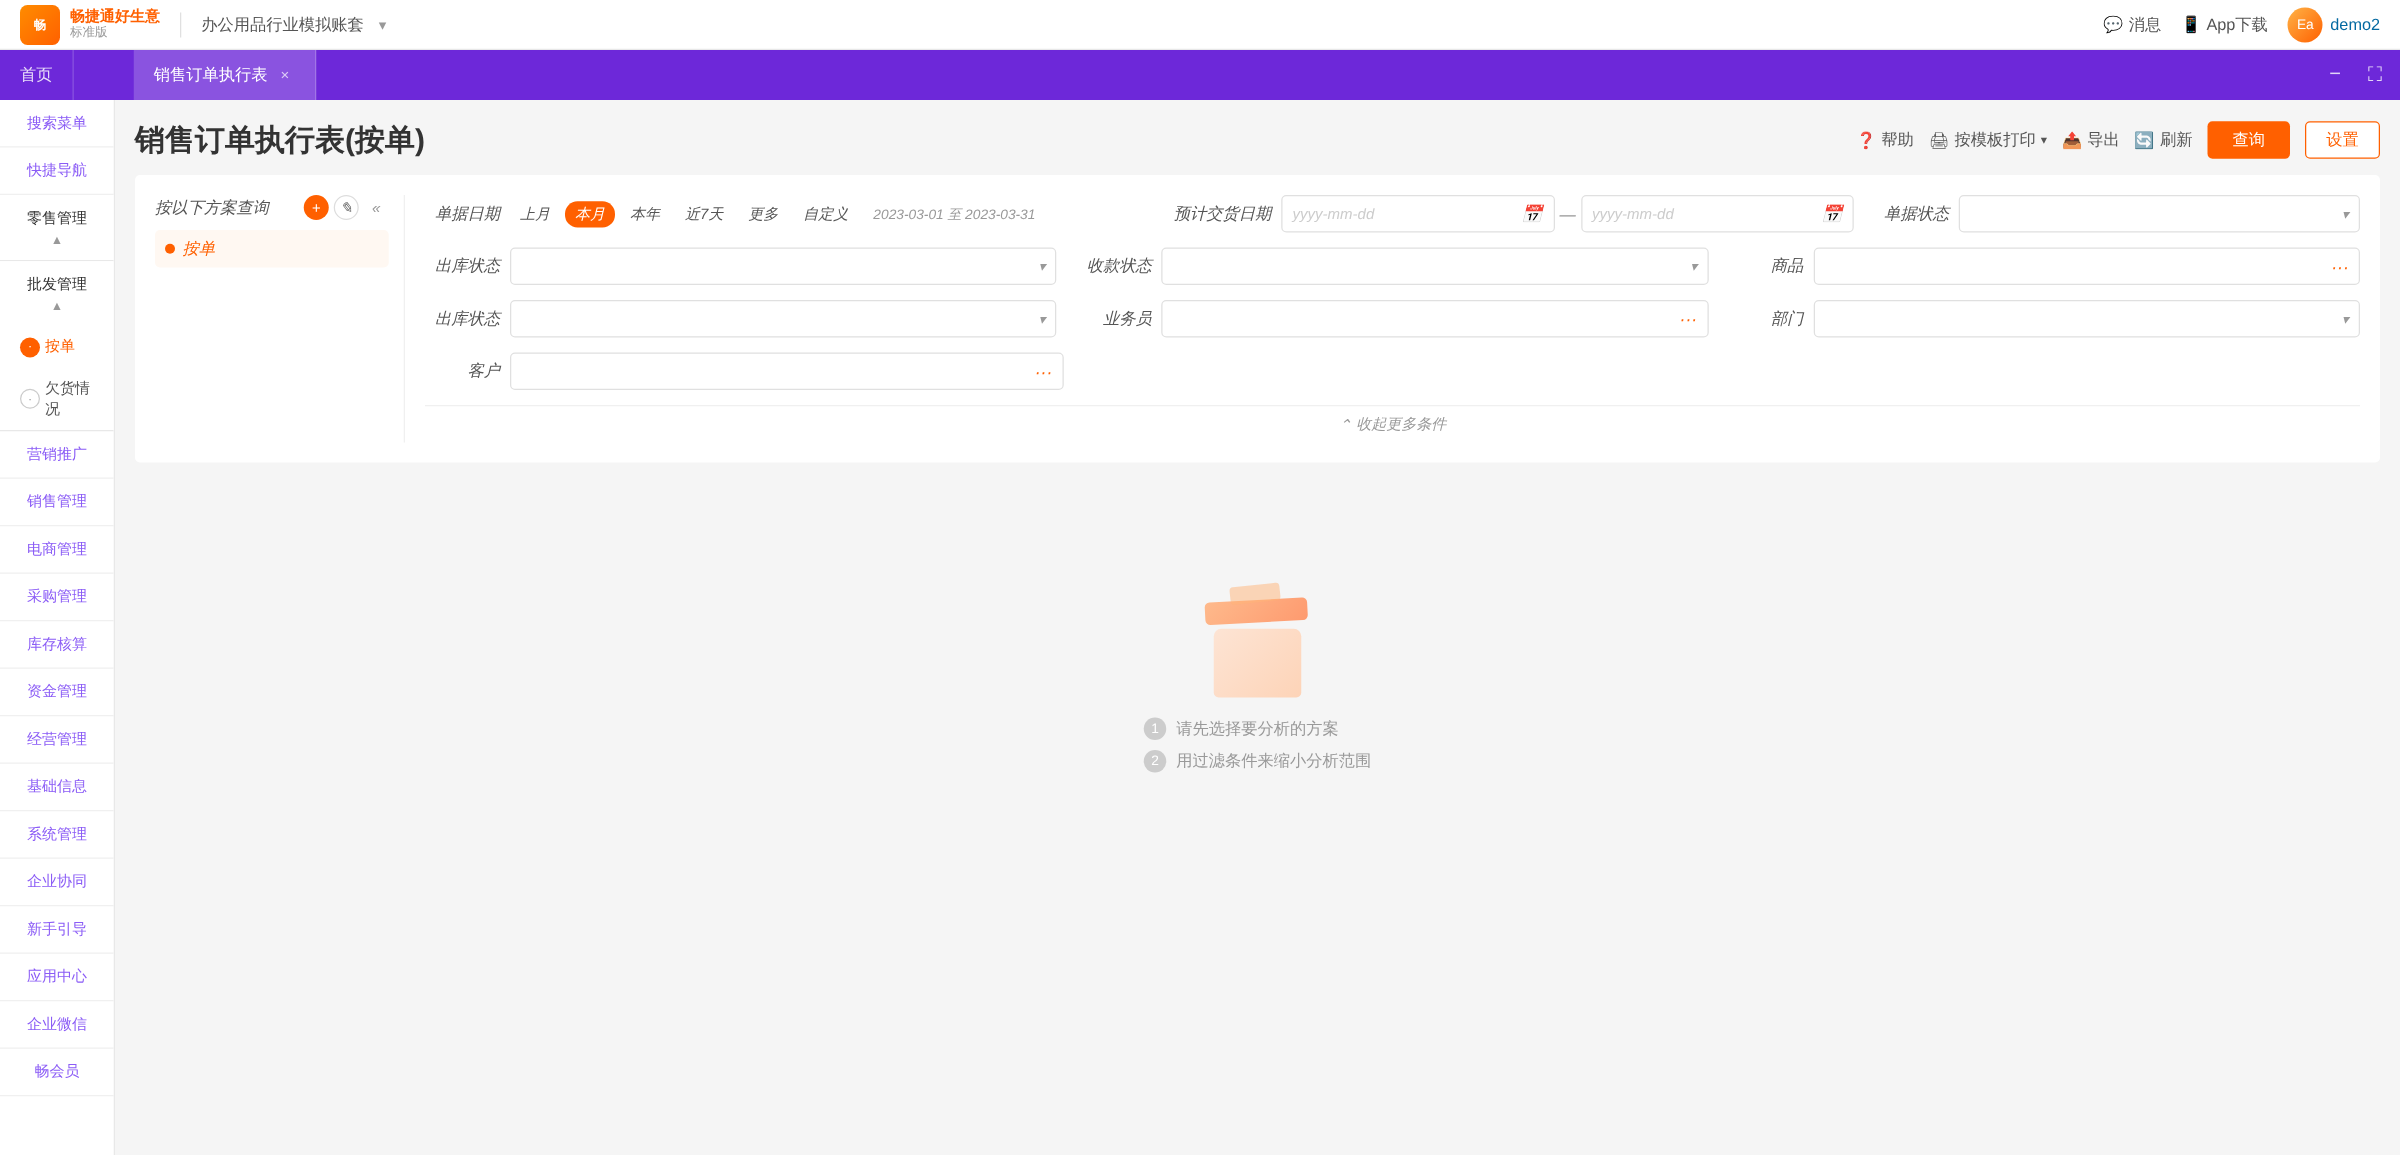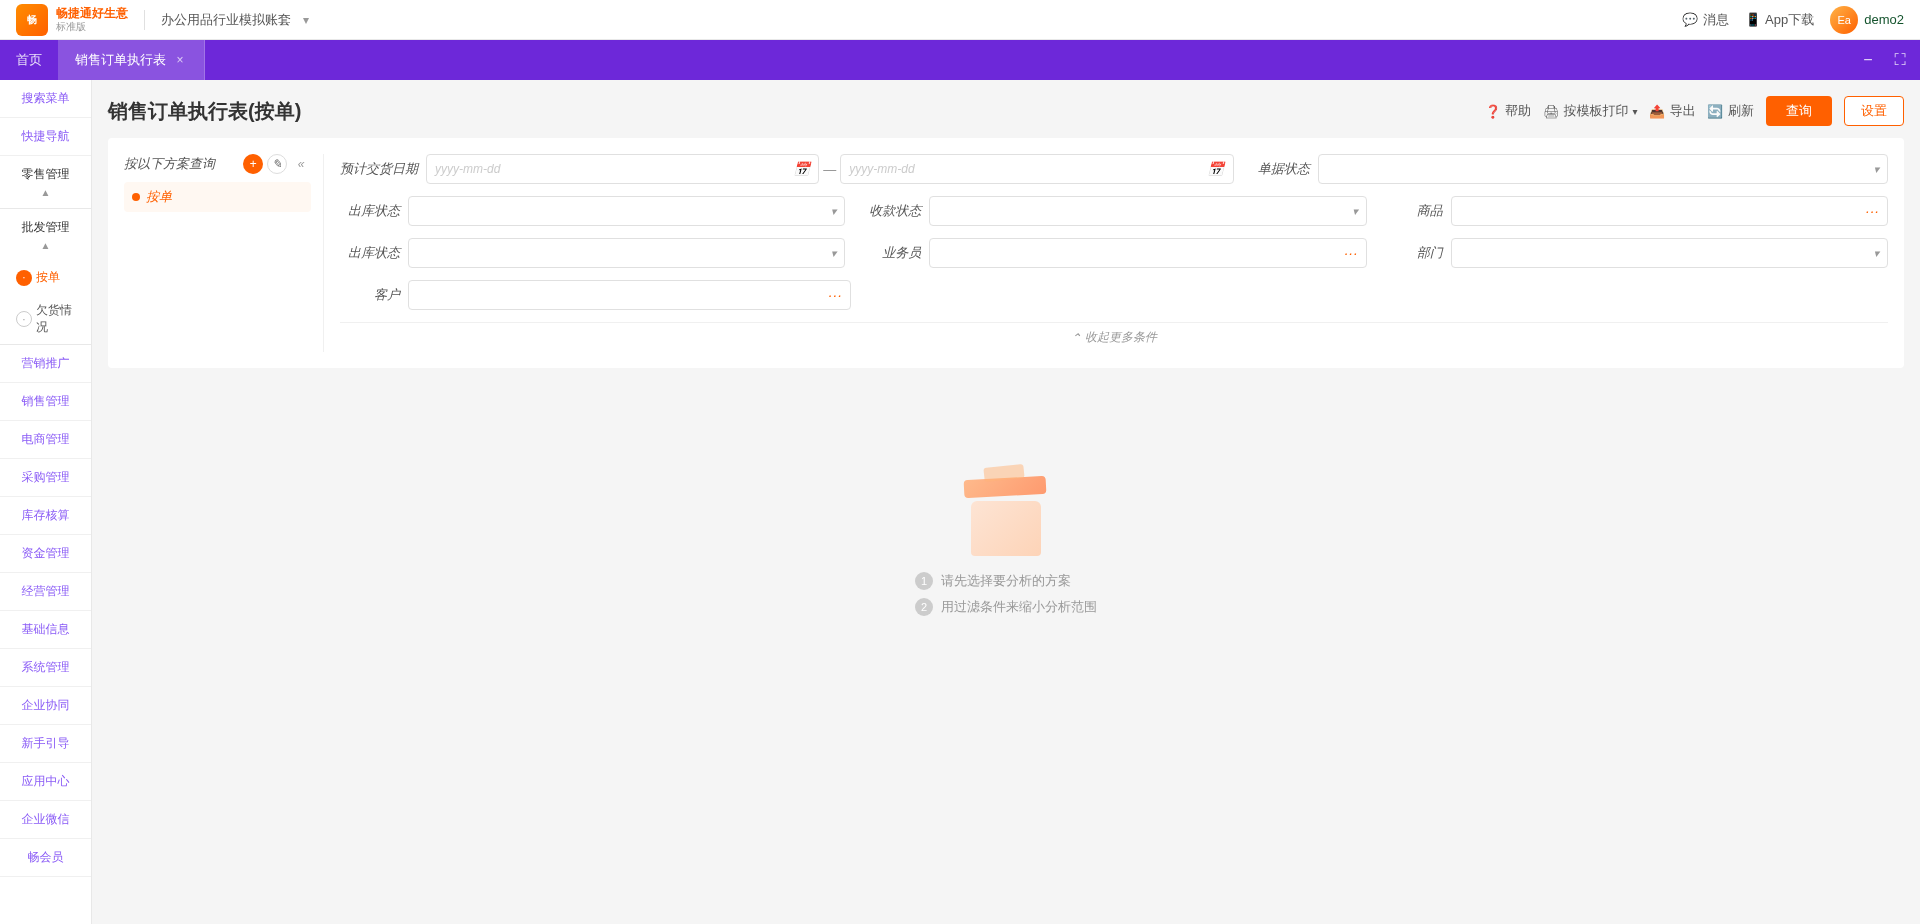--- a/index.html
+++ b/index.html
@@ -50,20 +50,21 @@
       font-size: 13px;
       color: rgba(255,255,255,0.85);
       cursor: pointer;
       gap: 6px;
       border-right: 1px solid rgba(255,255,255,0.2);
     }
     .tab-item.active {
       background: rgba(255,255,255,0.2);
       color: #fff;
       font-weight: 500;
+      margin-left: 48px;
     }
     .tab-close {
       font-size: 12px;
       color: rgba(255,255,255,0.7);
       cursor: pointer;
       width: 16px; height: 16px;
       display: flex; align-items: center; justify-content: center;
       border-radius: 50%;
     }
     .tab-bar-right {
@@ -139,21 +140,21 @@
       padding: 16px;
     }
 
     
     .page-header {
       display: flex;
       align-items: center;
       justify-content: space-between;
       margin-bottom: 12px;
     }
-    .page-title { font-size: 20px; font-weight: 600; color: #333; }
+    .page-title { font-size: 24px; font-weight: 600; color: #333; }
     .page-actions { display: flex; align-items: center; gap: 12px; }
     .page-action-btn {
       display: flex; align-items: center; gap: 4px;
       font-size: 13px;
       color: #555;
       cursor: pointer;
     }
     .btn-primary {
       background: #ff6000;
       color: #fff;
@@ -411,21 +412,21 @@
       <span>消息</span>
     </div>
     <div class="top-bar-action">
       <span>📱</span>
       <span>App下载</span>
     </div>
     <div style="display:flex;align-items:center;gap:6px;">
       <div class="avatar">
         <span>Ea</span>
       </div>
-      <span style="font-size:13px;color:#14532d;">demo2</span>
+      <span style="font-size:13px;color:#0369a1;">demo2</span>
     </div>
   </div>
 </div>
 
 <div class="tab-bar">
   <div class="tab-item">
     <span>首页</span>
   </div>
   <div class="tab-item active">
     <span>销售订单执行表</span>
@@ -527,20 +528,32 @@
           <div class="scheme-list-item active">
             <div class="scheme-dot"></div>
             <span>按单</span>
           </div>
         </div>
 
         <div class="filter-right">
 
           <div class="filter-row">
 
+            <div class="filter-field" style="flex:1.5;">
+              <span class="filter-label">单据日期</span>
+              <div class="date-tabs">
+                <span class="date-tab">上月</span>
+                <span class="date-tab active">本月</span>
+                <span class="date-tab">本年</span>
+                <span class="date-tab">近7天</span>
+                <span class="date-tab">更多</span>
+                <span class="date-tab">自定义</span>
+              </div>
+              <div style="font-size:11px;color:#999;white-space:nowrap;margin-left:4px;">2023-03-01 至 2023-03-31</div>
+            </div>
 
             <div class="filter-field" style="flex:1.4;">
               <span class="filter-label filter-label-wide">预计交货日期</span>
               <div class="filter-date-group">
                 <div class="filter-date-input">
                   <span style="color:#ccc;font-size:12px;flex:1;">yyyy-mm-dd</span>
                   <span class="date-calendar-icon">📅</span>
                 </div>
                 <span style="color:#999;">—</span>
                 <div class="filter-date-input">

